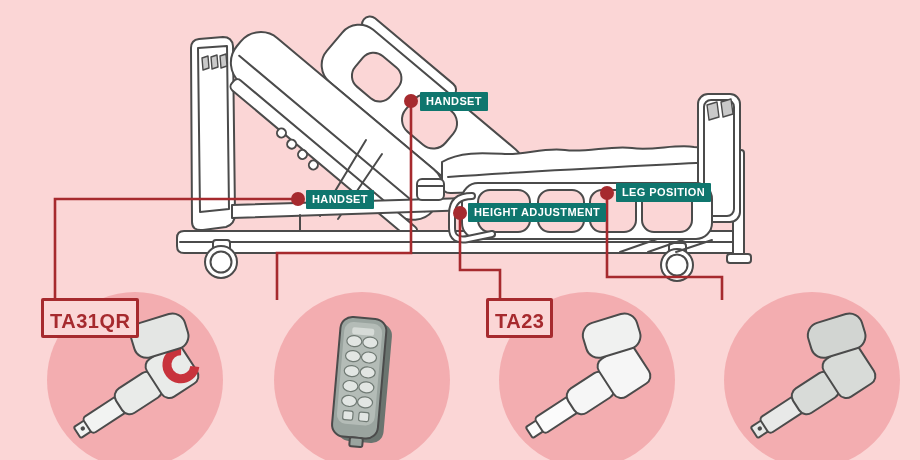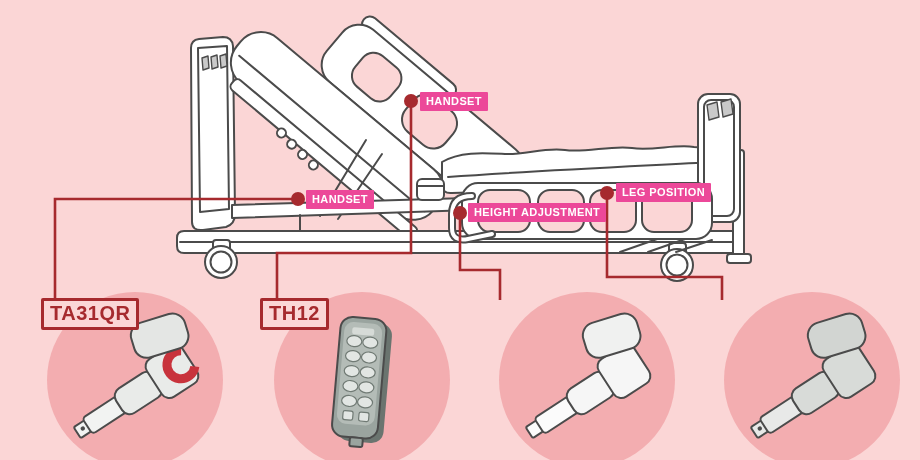--- a/index.html
+++ b/index.html
@@ -2,24 +2,24 @@
 <html><head>
 <meta charset="utf-8">
 <style>
   html,body{margin:0;padding:0;background:#fbd6d6;}
   .stage{position:relative;width:920px;height:460px;background:#fbd6d6;overflow:hidden;
          font-family:"Liberation Sans",sans-serif;}
   .pcircle{position:absolute;top:292px;width:176px;height:176px;border-radius:50%;background:#f3adb0;}
   .c1{left:47px}.c2{left:274px}.c3{left:499px}.c4{left:724px}
   .pcircle svg{position:absolute;left:0;top:0}
   .overlay{position:absolute;left:0;top:0;pointer-events:none;}
-  .callout{position:absolute;background:#ec4899;color:#fff;font-weight:bold;font-size:11px;
+  .callout{position:absolute;background:#0f766e;color:#fff;font-weight:bold;font-size:11px;
            letter-spacing:.4px;line-height:11px;padding:4px 6px 4px;border-radius:1px;white-space:nowrap;z-index:4;}
   .pcode{position:absolute;top:298px;border:3px solid #a62a2e;color:#a62a2e;background:#fbd6d6;
-         font-weight:bold;font-size:20px;line-height:23px;letter-spacing:.5px;padding:1px 6px 2px;
+         font-weight:bold;font-size:20px;line-height:23px;letter-spacing:.5px;padding:9px 6px 2px;
          border-radius:2px;white-space:nowrap;z-index:4;}
   
   .ln{fill:#ffffff;stroke:#4b4b4b;stroke-width:2;stroke-linejoin:round;}
   .ln-n{fill:none;stroke:#4b4b4b;stroke-width:2;stroke-linejoin:round;stroke-linecap:round;}
   .slot{fill:#c9c9c9;stroke:#4b4b4b;stroke-width:1.4;stroke-linejoin:round;}
   .hole{fill:#fbd6d6;stroke:#4b4b4b;stroke-width:2;stroke-linejoin:round;}
   .conn{fill:none;stroke:#a62a2e;stroke-width:2.6;}
   .dot{fill:#a62a2e;}
   
   .a-stroke{stroke:#4b4b4b;stroke-width:2;stroke-linejoin:round;}
@@ -191,15 +191,15 @@
       <circle class="dot" cx="607" cy="193" r="7"></circle>
     </g>
   </svg>
 
   <div class="callout" style="left:420px;top:92px">HANDSET</div>
   <div class="callout" style="left:306px;top:190px">HANDSET</div>
   <div class="callout" style="left:616px;top:183px">LEG POSITION</div>
   <div class="callout" style="left:468px;top:203px">HEIGHT ADJUSTMENT</div>
 
   <div class="pcode" style="left:41px">TA31QR</div>
-  <div class="pcode" style="left:260px">TH12</div>
+  <div class="pcode" style="left:486px">TA23</div>
 
 </div>
 
 </body></html>

